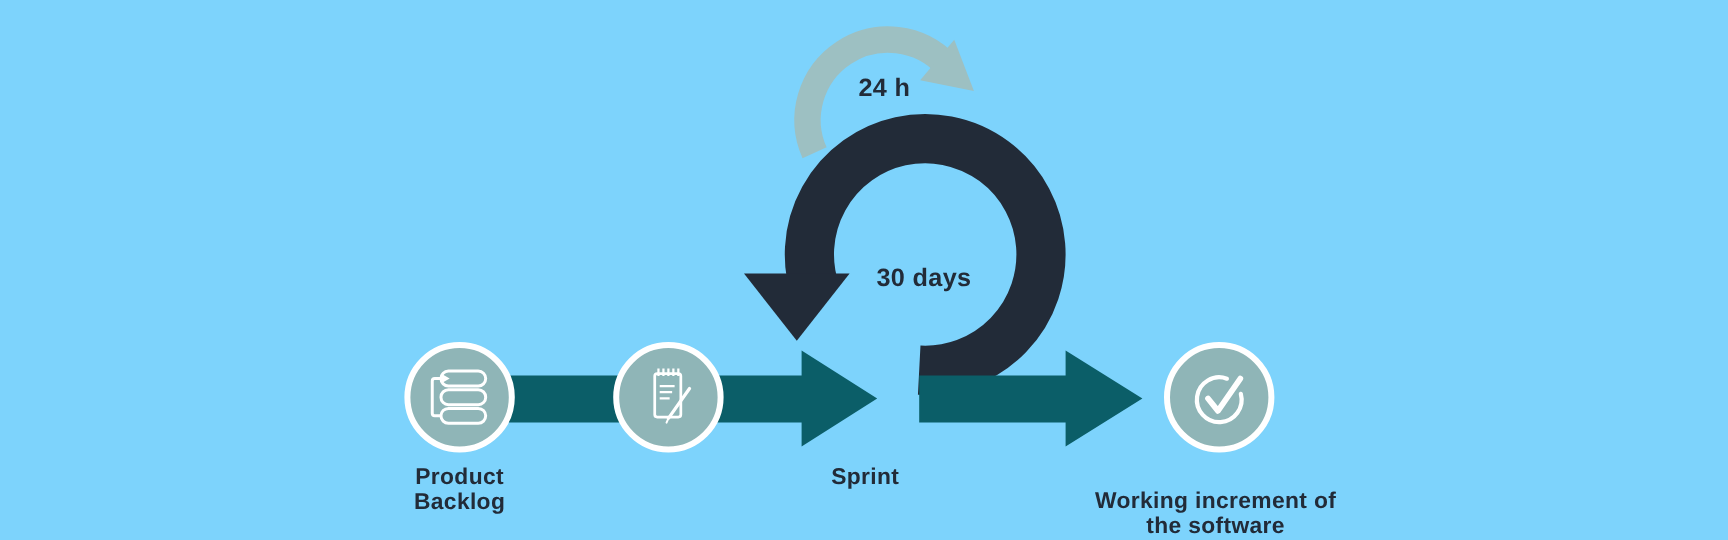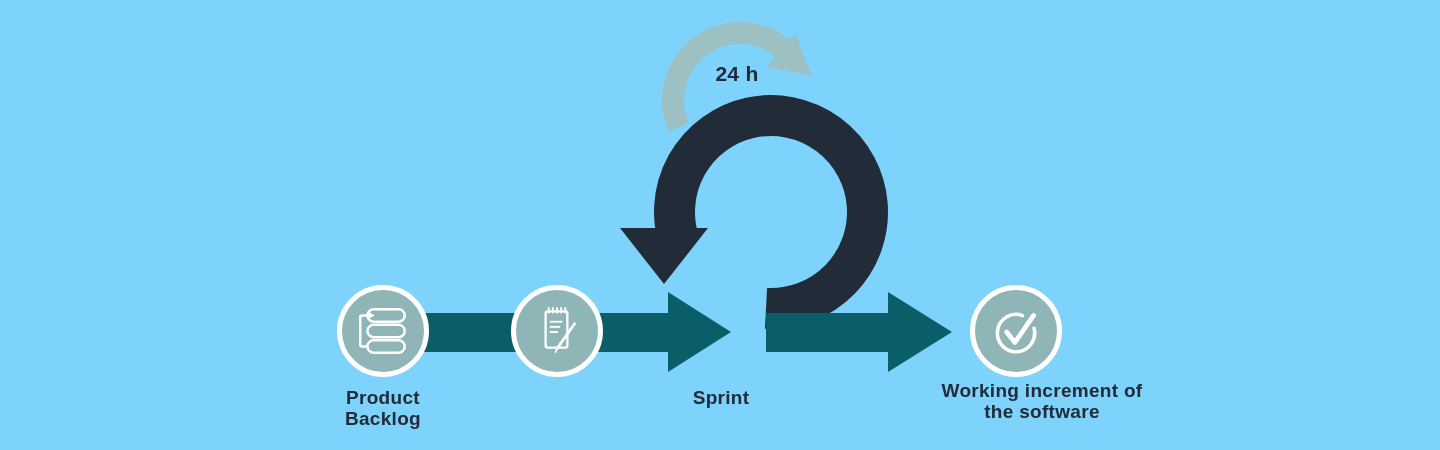--- a/index.html
+++ b/index.html
@@ -14,40 +14,41 @@
         background:#8fb5b7;border:5px solid #ffffff;display:flex;align-items:center;
         justify-content:center;}
   .node-1{left:337px;top:285px;}
   .node-2{left:511px;top:285px;}
   .node-3{left:970px;top:285px;}
   .node-label{position:absolute;text-align:center;color:#222b38;font-weight:700;
               font-size:19px;line-height:21px;letter-spacing:.3px;}
   .nl-1{left:323px;top:387px;width:120px;}
   .nl-2{left:497px;top:387px;width:120px;}
   .nl-3{left:661px;top:387px;width:120px;}
-  .nl-4{left:908px;top:380px;width:210px;margin-left:29px;}
+  .nl-4{left:908px;top:407px;width:210px;}
 </style>
 </head>
 <body>
 
 <div class="stage">
 
   <svg class="flow" width="1440" height="450" viewBox="0 0 1440 450">
 
     <path d="M 678.8 127.3 A 67 67 0 0 1 789 54.3" fill="none" stroke="#9dc0c2" stroke-width="22"></path>
     <polygon points="766.8,66.8 795.2,33.2 811.6,75.8" fill="#9dc0c2"></polygon>
 
     <path d="M 766 308.4 A 96.5 96.5 0 1 0 680.3 245" fill="none" stroke="#222b38" stroke-width="41"></path>
     <polygon points="620,228 708,228 664,284" fill="#222b38"></polygon>
 
     <polygon points="395,313 668,313 668,292 731,332 668,372 668,352 395,352" fill="#0b5e68"></polygon>
     <polygon points="766,313 888,313 888,292 952,332 888,372 888,352 766,352" fill="#0b5e68"></polygon>
   </svg>
 
   <div class="loop-label label-24h">24 h</div>
+  <div class="loop-label label-30d">30 days</div>
 
   <div class="node node-1">
     <svg width="58" height="58" viewBox="0 0 56 56">
       <g fill="none" stroke="#ffffff" stroke-width="2.4">
         <rect x="13" y="7" width="36" height="12" rx="6"></rect>
         <rect x="13" y="22" width="36" height="12" rx="6"></rect>
         <rect x="13" y="37" width="36" height="12" rx="6"></rect>
         <path d="M 13 13 H 8 Q 6 13 6 15 V 41 Q 6 43 8 43 H 13"></path>
       </g>
       <polygon points="13,9 20,13 13,17" fill="#ffffff"></polygon>

